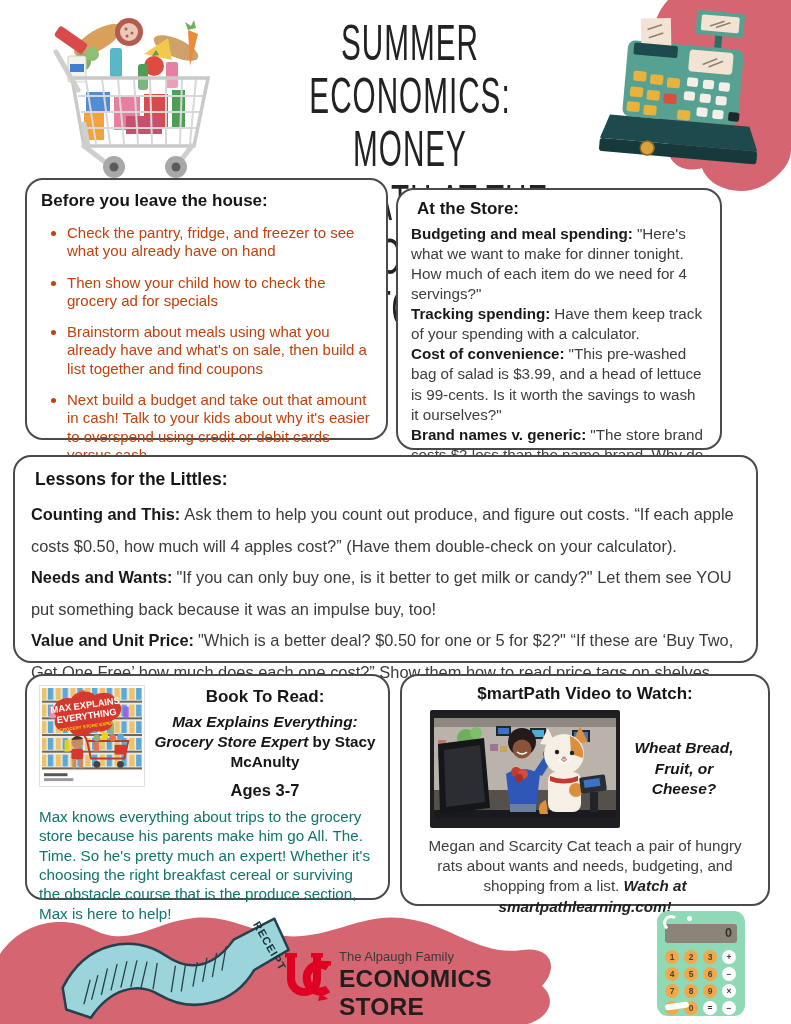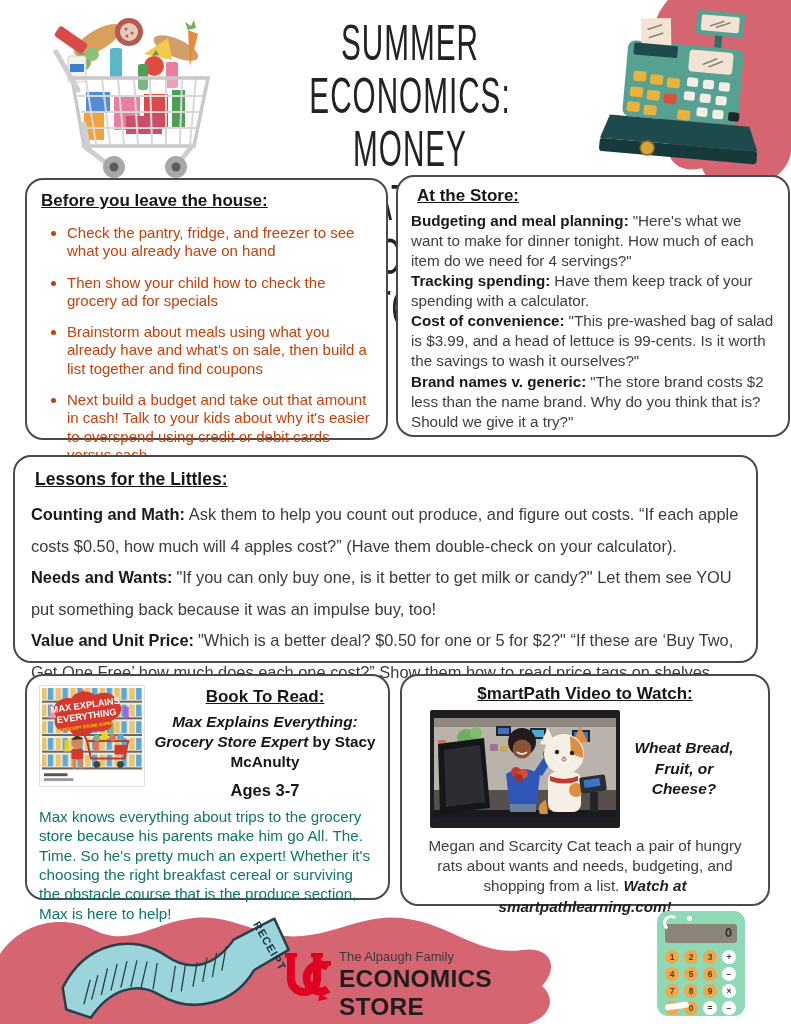--- a/index.html
+++ b/index.html
@@ -12,27 +12,27 @@
   .blob-tr { position:absolute; right:0; top:0; }
   .title-wrap { position:absolute; left:188px; top:16px; width:444px; text-align:center; }
   .title-wrap h1 {
     font-size:45px; line-height:1.06; font-weight:500; color:#222;
     letter-spacing:1.5px; transform:scale(0.66,1.12); transform-origin:top center;
   }
   .title-wrap h1 span { display:block; }
 
   
   .box { position:absolute; background:#fff; border:2px solid #4a4a4a; border-radius:18px; }
-  .box h2 { font-size:17px; font-weight:bold; color:#161616;text-decoration:underline; }
+  .box h2 { font-size:17px; font-weight:bold; color:#161616; }
 
   .before-box { left:25px; top:178px; width:363px; height:262px; padding:11px 14px 8px 14px; }
   .before-box ul { margin:13px 0 0 26px; }
   .before-box li { font-size:15px; line-height:1.22; color:#c2410c; margin-bottom:13px; }
 
-  .store-box { left:396px; top:175px; width:394px; height:262px; padding:9px 13px 13px 13px; }
+  .store-box { left:396px; top:188px; width:326px; height:262px; padding:9px 13px 13px 13px; }
   .store-box h2 { padding-left:6px; margin-bottom:5px; }
   .store-box p { font-size:15.2px; line-height:1.32; color:#3d3d3d; }
   .kv strong { color:#191919; margin-right:4px; }
 
   .lessons-box { left:13px; top:455px; width:745px; height:208px; padding:12px 16px; }
   .lessons-box h2 { font-size:17.5px; padding-left:4px; }
   .lessons-box .kv { font-size:16.4px; line-height:1.92; color:#3a3a3a; margin-top:9px; }
   .lessons-box .kv + .kv { margin-top:0; }
 
   
@@ -205,29 +205,29 @@
     <ul>
       <li>Check the pantry, fridge, and freezer to see what you already have on hand</li>
       <li>Then show your child how to check the grocery ad for specials</li>
       <li>Brainstorm about meals using what you already have and what's on sale, then build a list together and find coupons</li>
       <li>Next build a budget and take out that amount in cash! Talk to your kids about why it's easier to overspend using credit or debit cards versus cash</li>
     </ul>
   </section>
 
   <section class="box store-box">
     <h2>At the Store:</h2>
-    <p class="kv"><strong>Budgeting and meal planning:</strong><span>"Here's what we want to make for dinner tonight. How much of each item do we need for 4 servings?"</span></p>
+    <p class="kv"><strong>Budgeting and meal spending:</strong><span>"Here's what we want to make for dinner tonight. How much of each item do we need for 4 servings?"</span></p>
     <p class="kv"><strong>Tracking spending:</strong><span>Have them keep track of your spending with a calculator.</span></p>
     <p class="kv"><strong>Cost of convenience:</strong><span>"This pre-washed bag of salad is $3.99, and a head of lettuce is 99-cents. Is it worth the savings to wash it ourselves?"</span></p>
     <p class="kv"><strong>Brand names v. generic:</strong><span>"The store brand costs $2 less than the name brand. Why do you think that is? Should we give it a try?"</span></p>
   </section>
 
   <section class="box lessons-box">
     <h2>Lessons for the Littles:</h2>
-    <p class="kv"><strong>Counting and Math:</strong><span>Ask them to help you count out produce, and figure out costs. “If each apple costs $0.50, how much will 4 apples cost?” (Have them double-check on your calculator).</span></p>
+    <p class="kv"><strong>Counting and This:</strong><span>Ask them to help you count out produce, and figure out costs. “If each apple costs $0.50, how much will 4 apples cost?” (Have them double-check on your calculator).</span></p>
     <p class="kv"><strong>Needs and Wants:</strong><span>"If you can only buy one, is it better to get milk or candy?" Let them see YOU put something back because it was an impulse buy, too!</span></p>
     <p class="kv"><strong>Value and Unit Price:</strong><span>"Which is a better deal? $0.50 for one or 5 for $2?" “If these are ‘Buy Two, Get One Free’ how much does each one cost?” Show them how to read price tags on shelves.</span></p>
   </section>
 
   <section class="box book-box">
     <div class="book-top">
       <svg class="book-cover" width="106" height="102" viewBox="0 0 106 102">
         <defs>
           <pattern id="shelfp" width="15" height="17" patternUnits="userSpaceOnUse">
             <rect width="15" height="17" fill="#efe9df"></rect>

